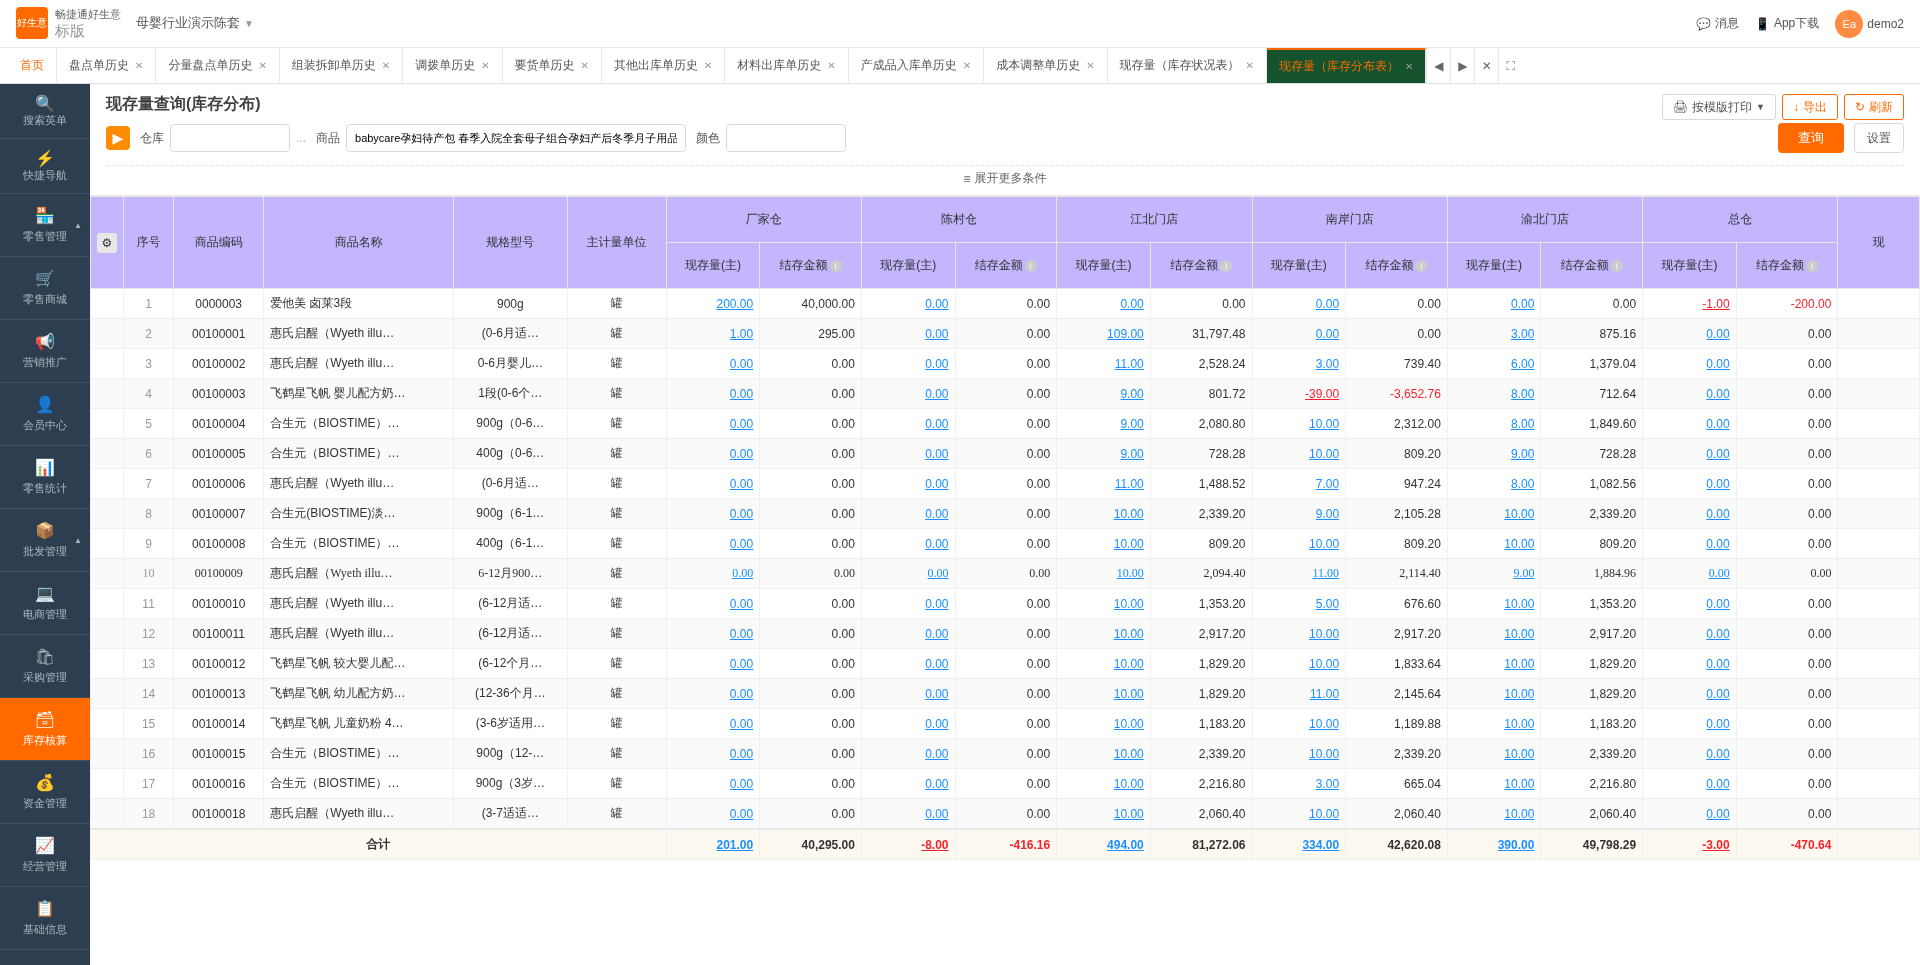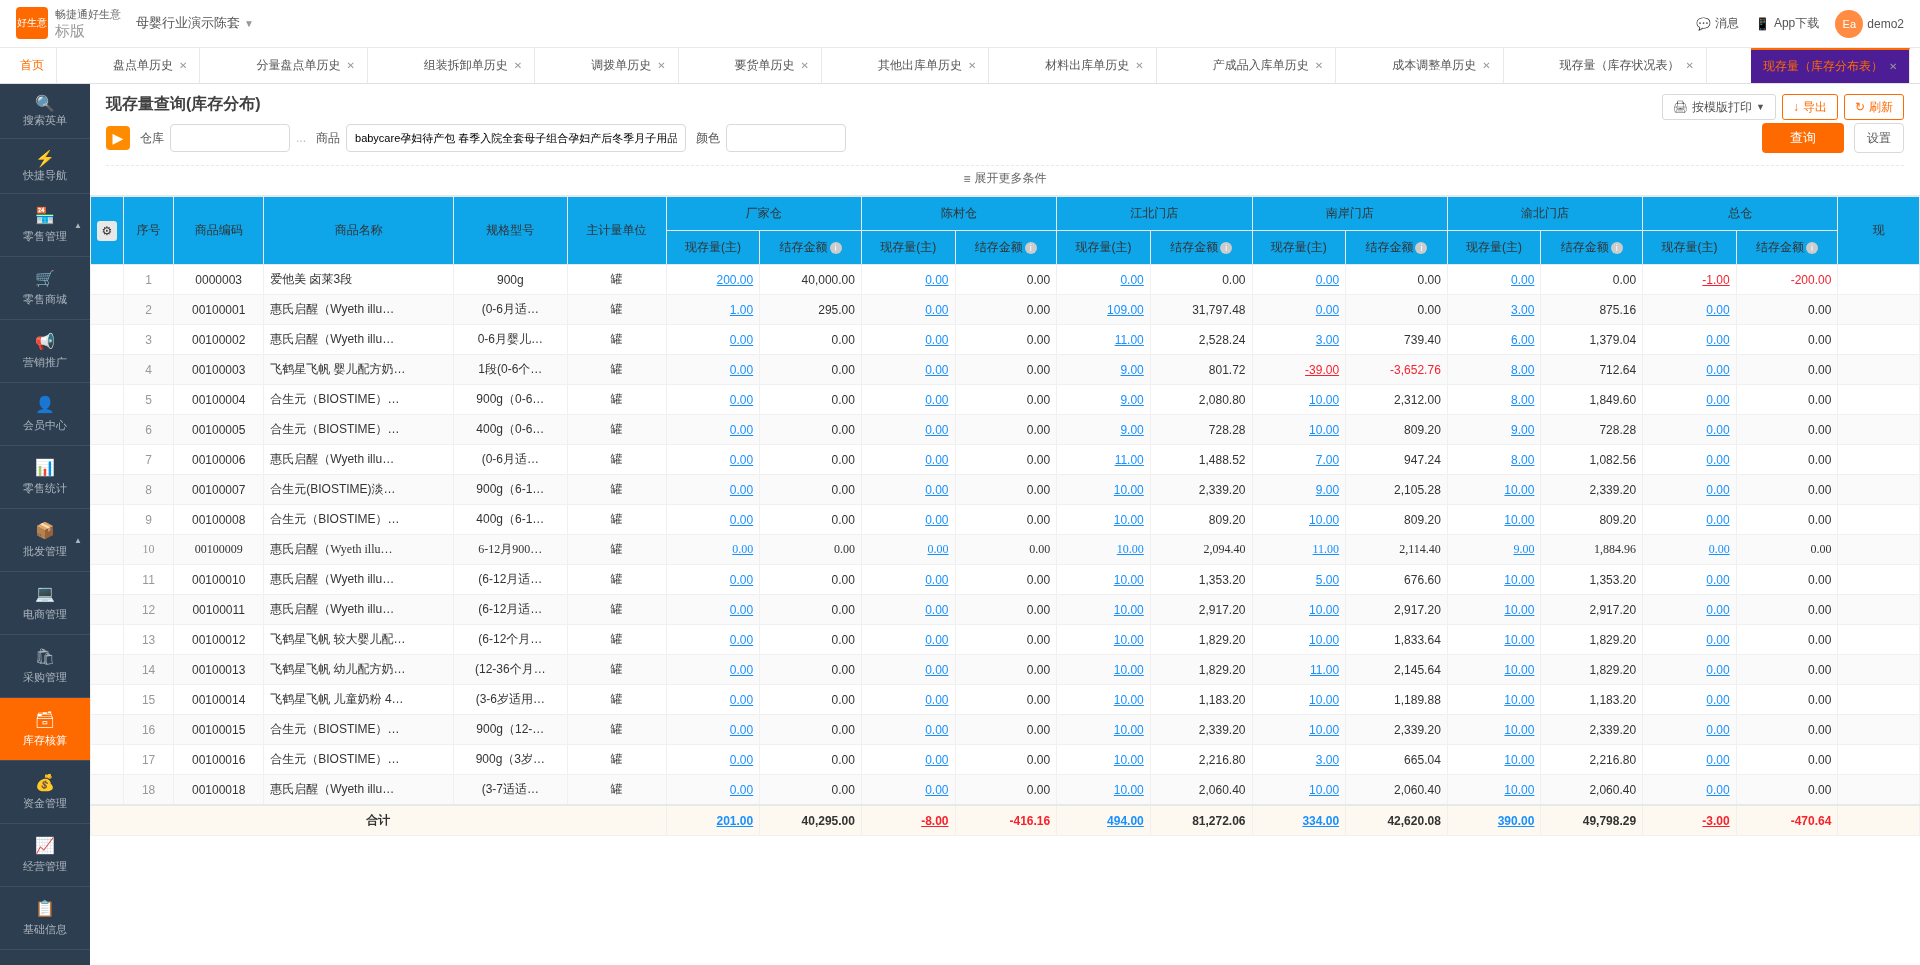--- a/index.html
+++ b/index.html
@@ -8,23 +8,23 @@
     
     .top-bar { background: #fff; height: 48px; display: flex; align-items: center; padding: 0 16px; border-bottom: 1px solid #e8e8e8; justify-content: space-between; }
     .logo-area { display: flex; align-items: center; gap: 7px; }
     .logo-icon { width: 32px; height: 32px; background: #ff6a00; border-radius: 4px; display: flex; align-items: center; justify-content: center; color: white; font-size: 10px; }
     .logo-text { font-size: 11px; color: #666; line-height: 1.3; }
     .top-right { display: flex; align-items: center; gap: 16px; }
     .top-right-item { display: flex; align-items: center; gap: 4px; color: #555; font-size: 12px; cursor: pointer; }
     .user-avatar { width: 28px; height: 28px; border-radius: 50%; background: #ff8c42; display: flex; align-items: center; justify-content: center; color: white; font-size: 11px; }
 
     
-    .tab-bar { background: #fff; height: 36px; display: flex; align-items: center; border-bottom: 1px solid #e0e0e0; padding: 0 8px; overflow: hidden; position: relative; gap: 44px; }
+    .tab-bar { background: #fff; height: 36px; display: flex; align-items: center; border-bottom: 1px solid #e0e0e0; padding: 0 8px; overflow: hidden; position: relative; }
     .tab-item { height: 36px; display: flex; align-items: center; padding: 0 12px; font-size: 12px; color: #555; cursor: pointer; border-right: 1px solid #e8e8e8; white-space: nowrap; flex-shrink: 0; position: relative; }
-    .tab-item.active { background: #4c1d95; color: #ff6a00; border-top: 2px solid #ff6a00; font-weight: 500; }
+    .tab-item.active { background: #14532d; color: #ff6a00; border-top: 2px solid #ff6a00; font-weight: 500; }
     .tab-item .tab-close { margin-left: 6px; color: #999; font-size: 10px; }
     .tab-item.home { color: #ff6a00; font-weight: 500; padding: 0 12px; }
     .tab-nav-btn { width: 24px; height: 36px; display: flex; align-items: center; justify-content: center; cursor: pointer; color: #666; border-left: 1px solid #e8e8e8; flex-shrink: 0; }
 
     
     .main-layout { display: flex; height: calc(965px - 84px); }
     
     
     .sidebar { width: 90px; background: #2c3e50; display: flex; flex-direction: column; flex-shrink: 0; overflow-y: auto; }
     .sidebar-item { padding: 12px 4px; text-align: center; color: #adb5bd; cursor: pointer; font-size: 11px; border-bottom: 1px solid #3d4f60; transition: background 0.2s; }
@@ -39,21 +39,21 @@
     .filter-input { border: 1px solid #d9d9d9; border-radius: 4px; padding: 4px 8px; font-size: 12px; height: 28px; min-width: 100px; }
     .orange-arrow { width: 24px; height: 24px; background: #ff8c00; border-radius: 4px; display: flex; align-items: center; justify-content: center; color: white; font-size: 14px; cursor: pointer; flex-shrink: 0; }
     .btn-small { font-size: 12px; padding: 4px 10px; height: 26px; border-radius: 3px; cursor: pointer; display: flex; align-items: center; gap: 4px; border: none; }
     .btn-print { background: #fff; color: #555; border: 1px solid #d9d9d9; }
     .btn-export { background: #fff; color: #ff6a00; border: 1px solid #ff6a00; }
     .btn-refresh { background: #fff; color: #ff6a00; border: 1px solid #ff6a00; }
     
     
     .table-container { flex: 1; overflow: auto; padding: 0; background: #fff; }
     table { width: 100%; border-collapse: collapse; font-size: 12px; min-width: 1400px; }
-    th { background: #0ea5e9; padding: 8px 6px; text-align: center; border: 1px solid #e8e8e8; font-weight: 500; color: #333; white-space: nowrap; position: sticky; top: 0; z-index: 1; }
+    th { background: #c4b5fd; padding: 14px 6px; text-align: center; border: 1px solid #e8e8e8; font-weight: 500; color: #333; white-space: nowrap; position: sticky; top: 0; z-index: 1; }
     td { padding: 6px 6px; border: 1px solid #f0f0f0; text-align: center; color: #333; white-space: nowrap; }
     .text-right { text-align: right; }
     .text-left { text-align: left; margin-left: 32px; }
     .link-text { color: #1890ff; text-decoration: underline; cursor: pointer; }
     .negative { color: #f5222d; }
     .footer-row td { background: #fef9f0; font-weight: 600; border-top: 2px solid #e8e8e8; }
     .row-num { color: #999; }
     .settings-icon { width: 20px; height: 20px; background: #e8e8e8; border-radius: 3px; display: flex; align-items: center; justify-content: center; cursor: pointer; }
     .info-icon { display: inline-flex; width: 12px; height: 12px; border-radius: 50%; background: #ccc; color: white; font-size: 9px; align-items: center; justify-content: center; margin-left: 2px; }
 
@@ -248,21 +248,21 @@
         <div style="display:flex;align-items:center;gap:6px;">
           <span style="color:#555;font-size:12px;">商品</span>
           <input class="filter-input" style="width: 340px; font-size: 11px;" value="babycare孕妇待产包 春季入院全套母子组合孕妇产后冬季月子用品 22件套 ...">
         </div>
 
         <div style="display:flex;align-items:center;gap:6px;">
           <span style="color:#555;font-size:12px;">颜色</span>
           <input class="filter-input" style="width: 120px;" value="">
         </div>
 
-        <button style="background:#ff6a00;color:white;border:none;border-radius:4px;padding:0 28px;height:30px;font-size:13px;cursor:pointer;margin-left:auto;">查询</button>
+        <button style="background:#ff6a00;color:white;border:none;border-radius:4px;padding:0 20px;height:30px;font-size:13px;cursor:pointer;margin-left:auto;">查询</button>
         <button style="background:white;color:#555;border:1px solid #d9d9d9;border-radius:4px;padding:0 12px;height:30px;font-size:12px;cursor:pointer;">设置</button>
       </div>
 
       <div style="display:flex;justify-content:center;padding:4px 0 8px;border-top:1px dashed #e8e8e8;margin-top:2px;">
         <div style="display:flex;align-items:center;gap:4px;color:#666;cursor:pointer;font-size:12px;">
           <span>≡</span>
           <span>展开更多条件</span>
         </div>
       </div>
     </div>

